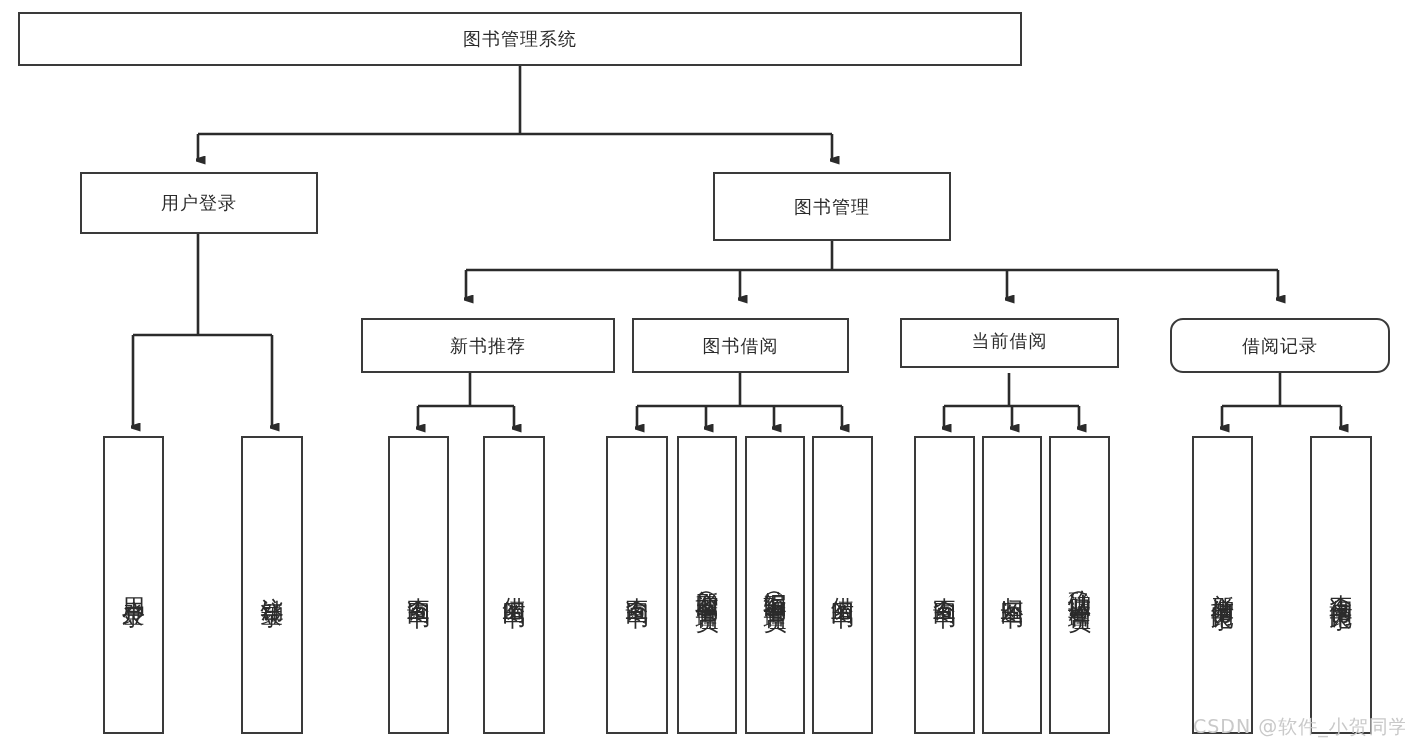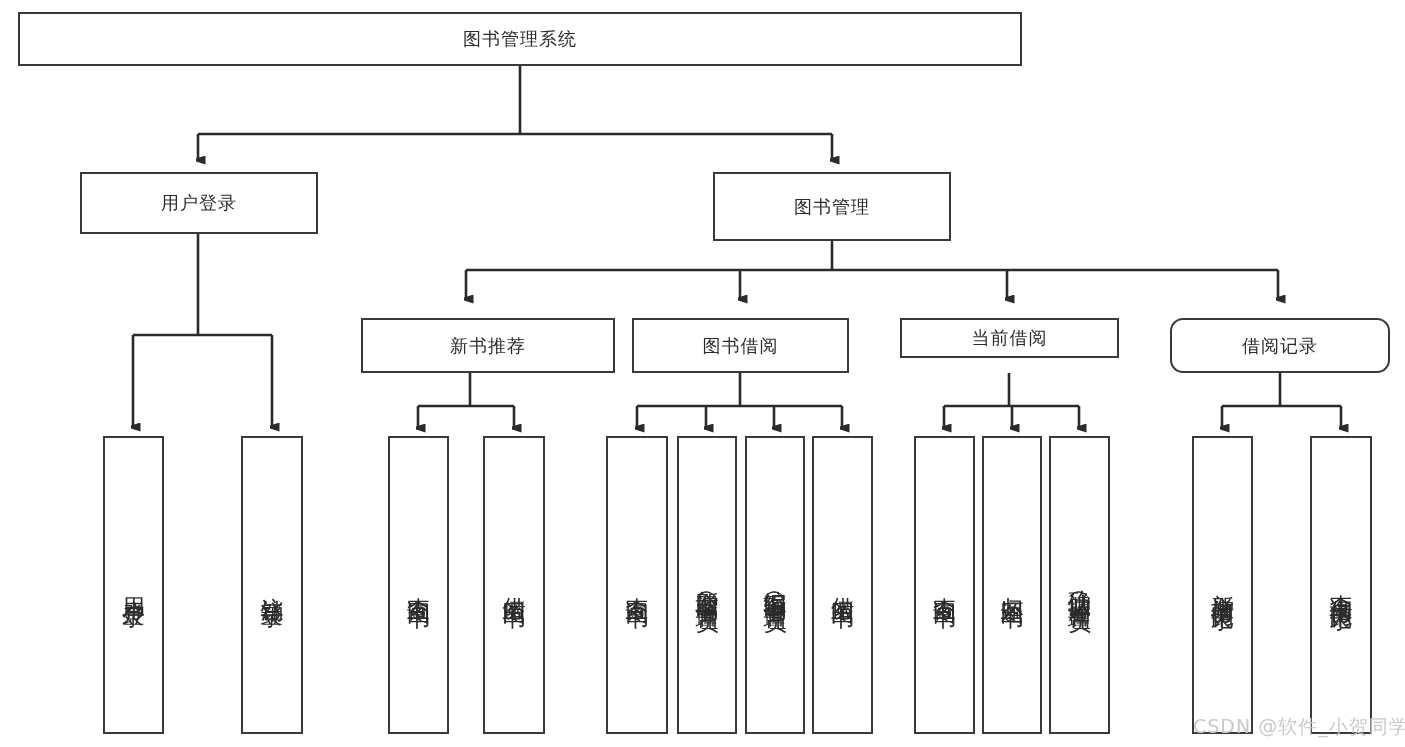--- a/index.html
+++ b/index.html
@@ -131,21 +131,21 @@
   <div class="node horiz" style="left:713px; top:172px; width:238px; height:69px;">
     <span class="label">图书管理</span>
   </div>
 
   <div class="node horiz" style="left:361px; top:318px; width:254px; height:55px;">
     <span class="label">新书推荐</span>
   </div>
   <div class="node horiz" style="left:632px; top:318px; width:217px; height:55px;">
     <span class="label">图书借阅</span>
   </div>
-  <div class="node horiz" style="left:900px; top:318px; width:219px; height:40px;">
+  <div class="node horiz" style="left:900px; top:318px; width:219px; height:50px;font-family:Liberation Mono, monospace;">
     <span class="label">当前借阅</span>
   </div>
   <div class="node horiz" style="left:1170px; top:318px; width:220px; height:55px;border-radius:13px;">
     <span class="label">借阅记录</span>
   </div>
 
   <div class="node vert" style="left:103px; top:436px; width:61px; height:298px;">
     <span class="label">用户登录</span>
   </div>
   <div class="node vert" style="left:241px; top:436px; width:62px; height:298px;">

